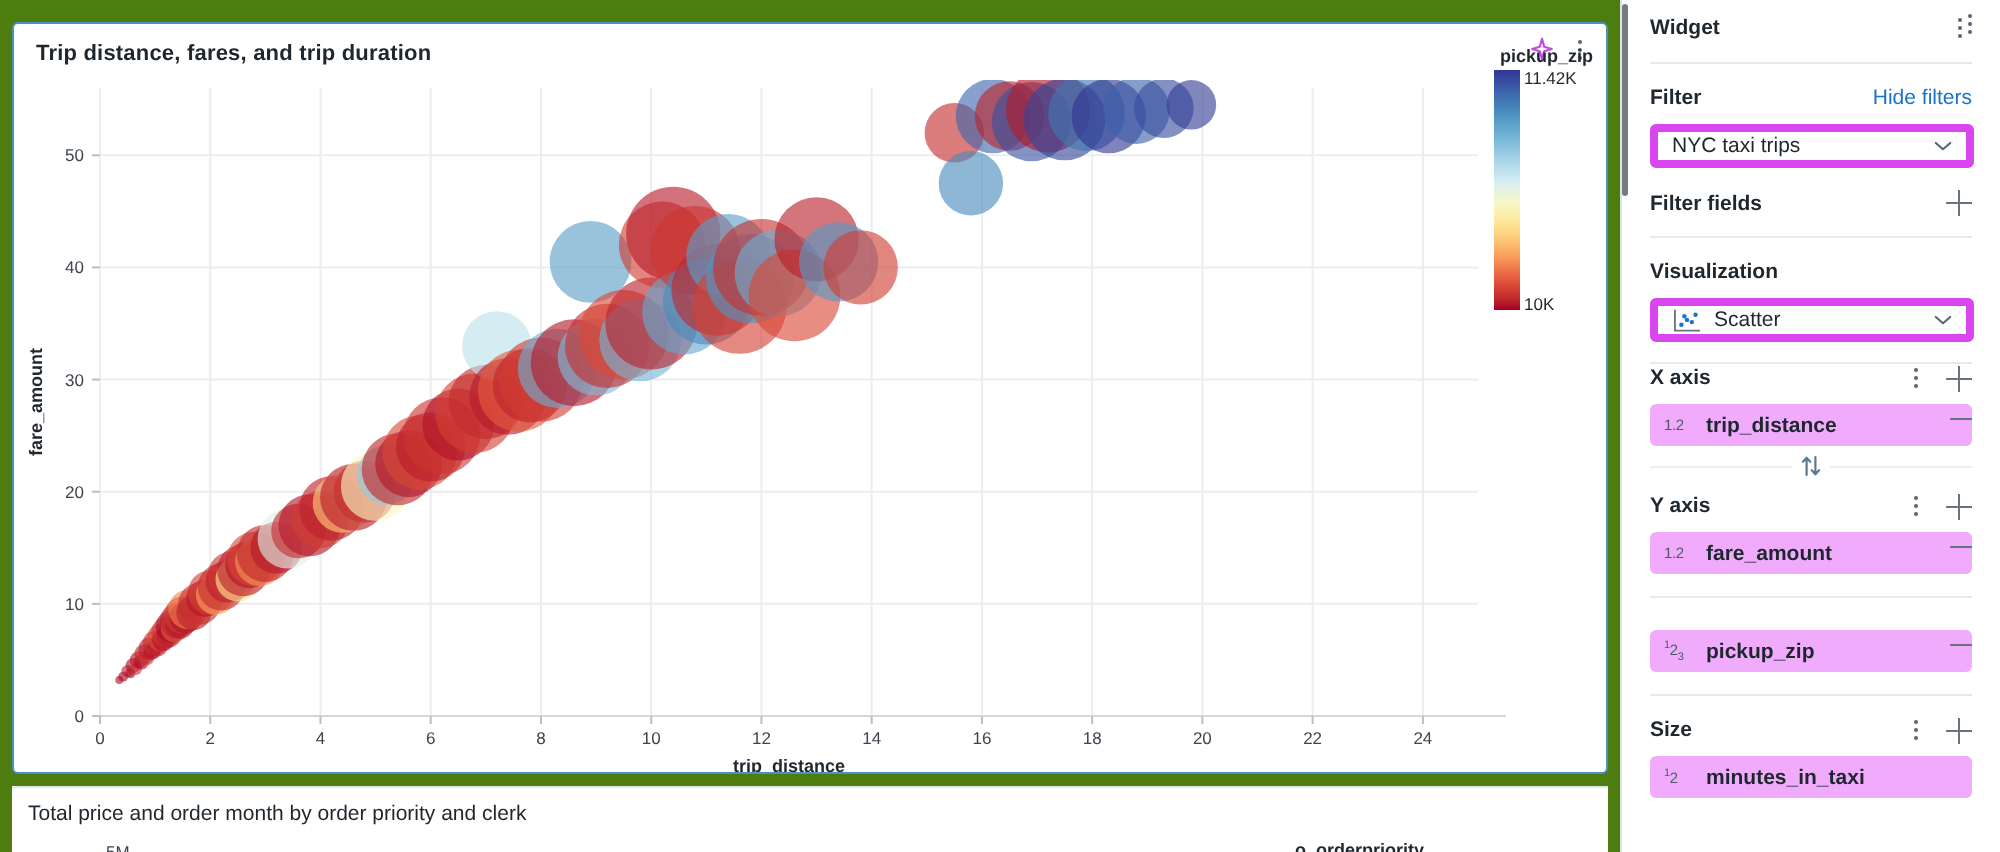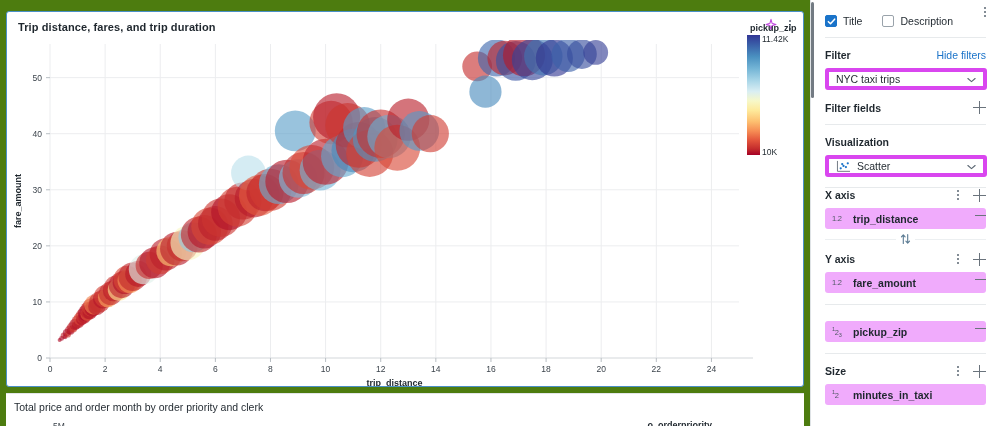--- a/index.html
+++ b/index.html
@@ -393,32 +393,29 @@
       <div class="bottom-yaxis">5M</div>
 
       <div class="bottom-legend">o_orderpriority</div>
     </div>
   </div>
 
   <div id="panel">
     <div class="panel-scrollbar"></div>
 
     <div class="panel-top">
-
-      <div class="cbrow">
-        <span class="cb on">
-          <svg width="9" height="9" viewBox="0 0 10 10">
-              <path d="M1.5 5.2 L3.9 7.5 L8.5 2.4" fill="none" stroke="#fff" stroke-width="1.7" stroke-linecap="round" stroke-linejoin="round"></path>
-            </svg>
-        </span>
-        <span class="cb-label">Title</span>
-        <span class="cb-gap"></span>
-        <span class="cb"></span>
-        <span class="cb-label">Description</span>
-      </div>
+      <div class="row">
+        <span class="sect-label">Widget</span>
+        <span class="panel-kebab">
+            <i></i>
+            <i></i>
+            <i></i>
+          </span>
+      </div>
+
     </div>
 
     <div class="hr"></div>
 
     <div class="sect">
       <div class="row">
         <span class="sect-label">Filter</span>
         <span class="link">Hide filters</span>
       </div>
       <div class="select">

